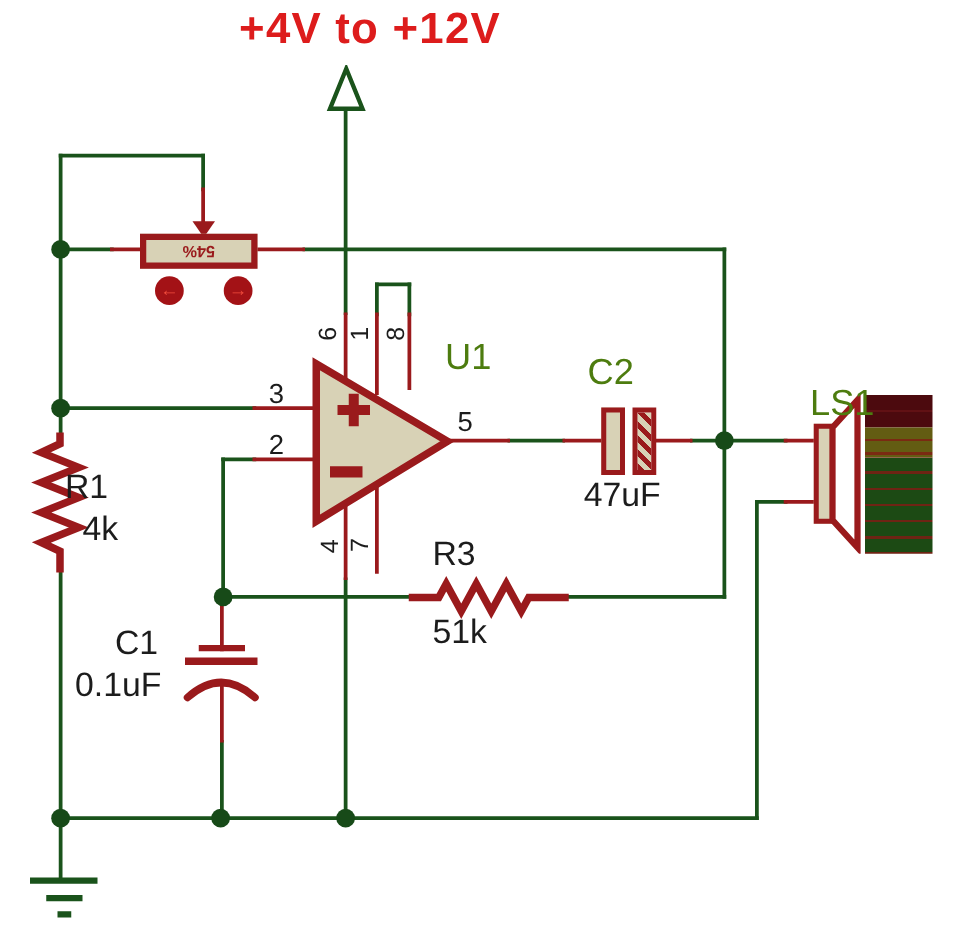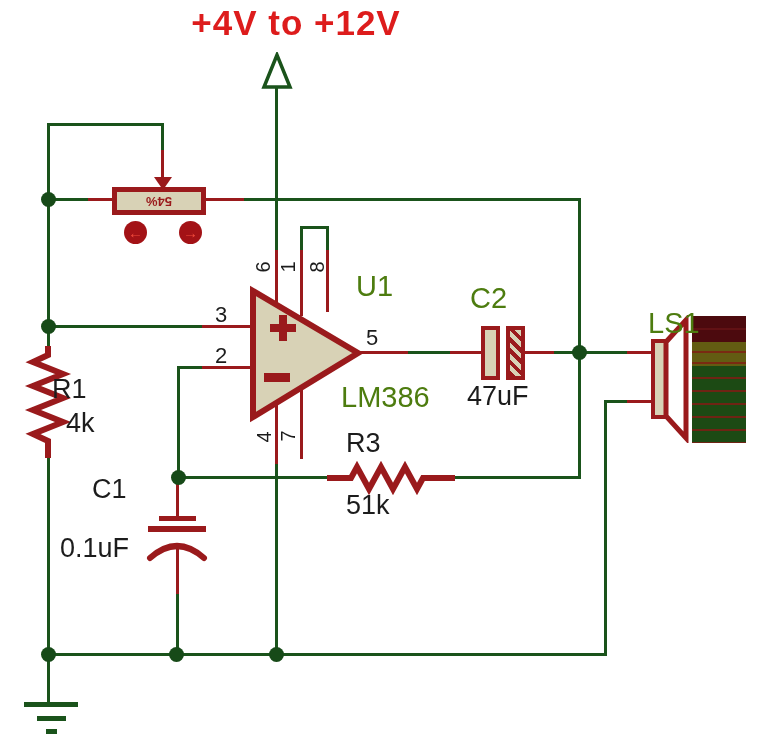--- a/index.html
+++ b/index.html
@@ -103,31 +103,30 @@
   <svg style="position:absolute;left:24px;top:344px;" width="48" height="116">
     <polyline points="24,2 24,11 9,18 39,30 9,42 39,54 9,66 39,78 9,90 24,97 24,114" fill="none" stroke="#9a1a1c" stroke-width="6" stroke-linejoin="miter"></polyline>
   </svg>
   <div class="lbl" style="left:52px;top:374px;">R1</div>
   <div class="lbl" style="left:66px;top:408px;">4k</div>
 
   <div class="wr" style="left:148px;top:526px;width:58px;height:6px;"></div>
   <svg style="position:absolute;left:145px;top:534px;" width="64" height="30">
     <path d="M5 24 Q32 0 59 24" fill="none" stroke="#9a1a1c" stroke-width="6" stroke-linecap="round"></path>
   </svg>
-  <div class="lbl" style="left:92px;top:474px;">C1</div>
+  <div class="lbl" style="left:92px;top:499px;">C1</div>
   <div class="lbl" style="left:60px;top:533px;">0.1uF</div>
 
   <svg style="position:absolute;left:245px;top:284px;" width="122" height="140">
     <polygon points="8,7 8,133 113,69" fill="#d8d2b6" stroke="#9a1a1c" stroke-width="6" stroke-linejoin="miter"></polygon>
     <rect x="25" y="40" width="26" height="8" fill="#9a1a1c"></rect>
     <rect x="34" y="31" width="8" height="26" fill="#9a1a1c"></rect>
     <rect x="19" y="89" width="26" height="9" fill="#9a1a1c"></rect>
   </svg>
   <div class="lbl-lg" style="left:356px;top:270px;">U1</div>
-  <div class="lbl-lg" style="left:341px;top:381px;">LM386</div>
   <div class="pside" style="left:215px;top:302px;">3</div>
   <div class="pside" style="left:215px;top:343px;">2</div>
   <div class="pside" style="left:366px;top:325px;">5</div>
   <div class="pnum" style="left:252px;top:256px;">6</div>
   <div class="pnum" style="left:277px;top:256px;">1</div>
   <div class="pnum" style="left:306px;top:256px;">8</div>
   <div class="pnum" style="left:253px;top:426px;">4</div>
   <div class="pnum" style="left:277px;top:425px;">7</div>
 
   <svg style="position:absolute;left:325px;top:458px;" width="132" height="40">

